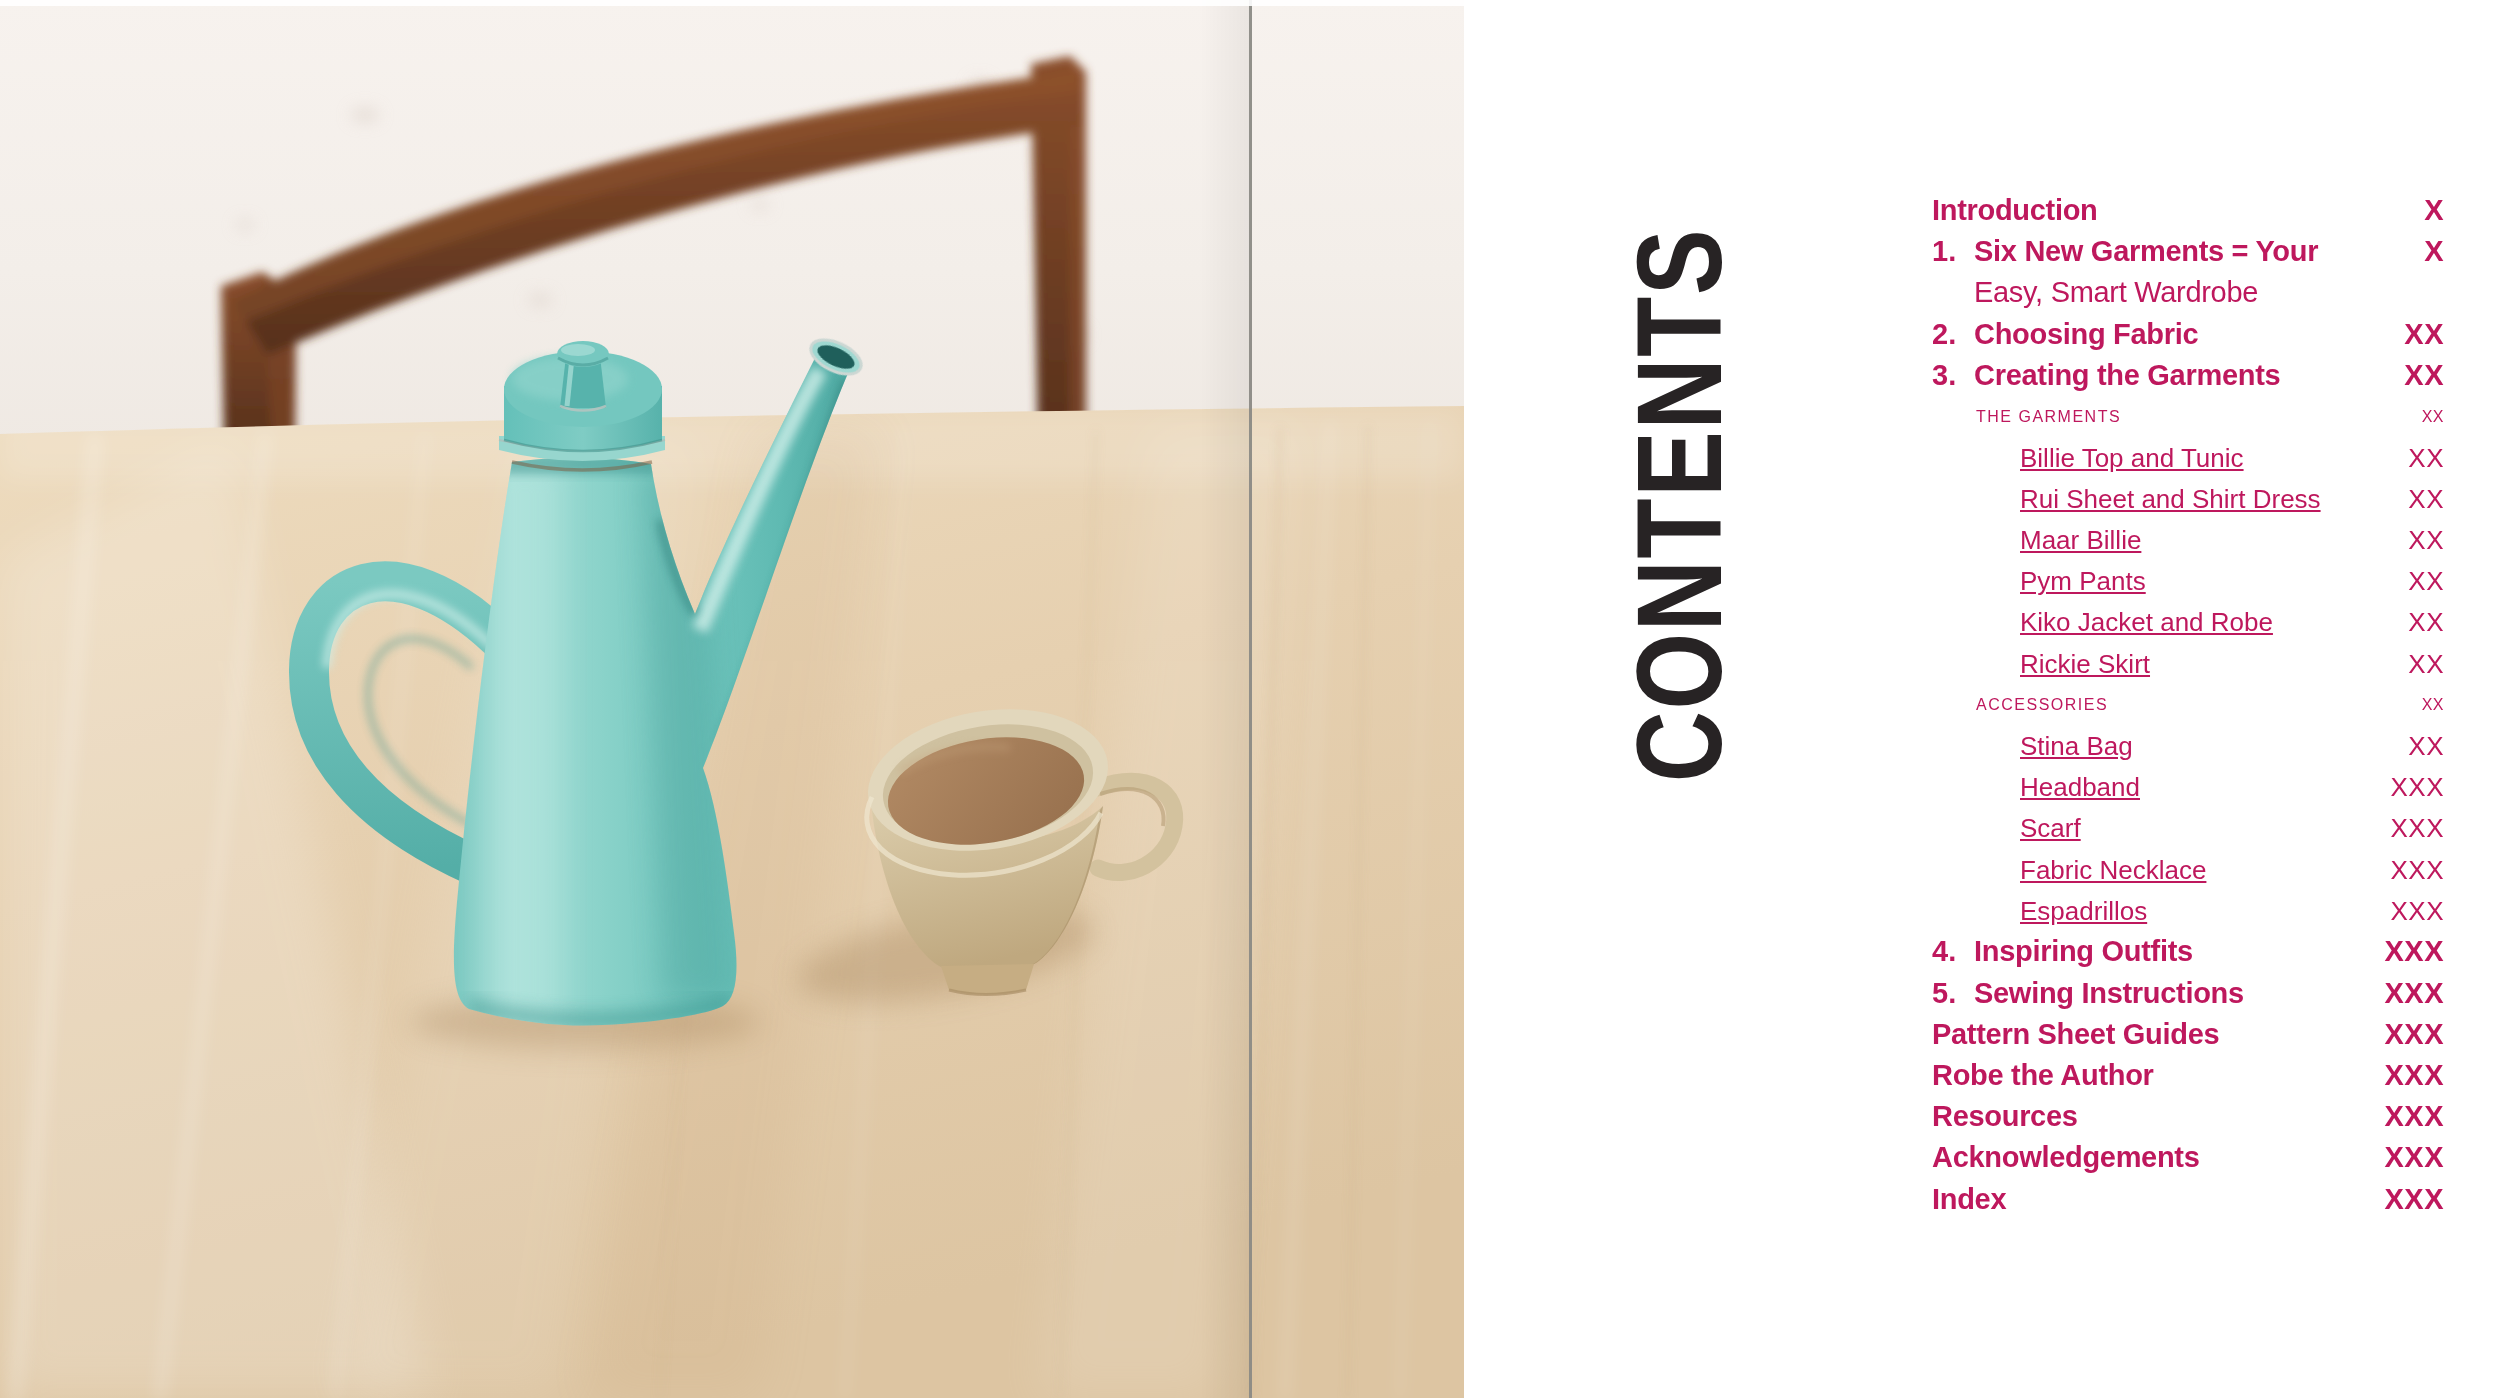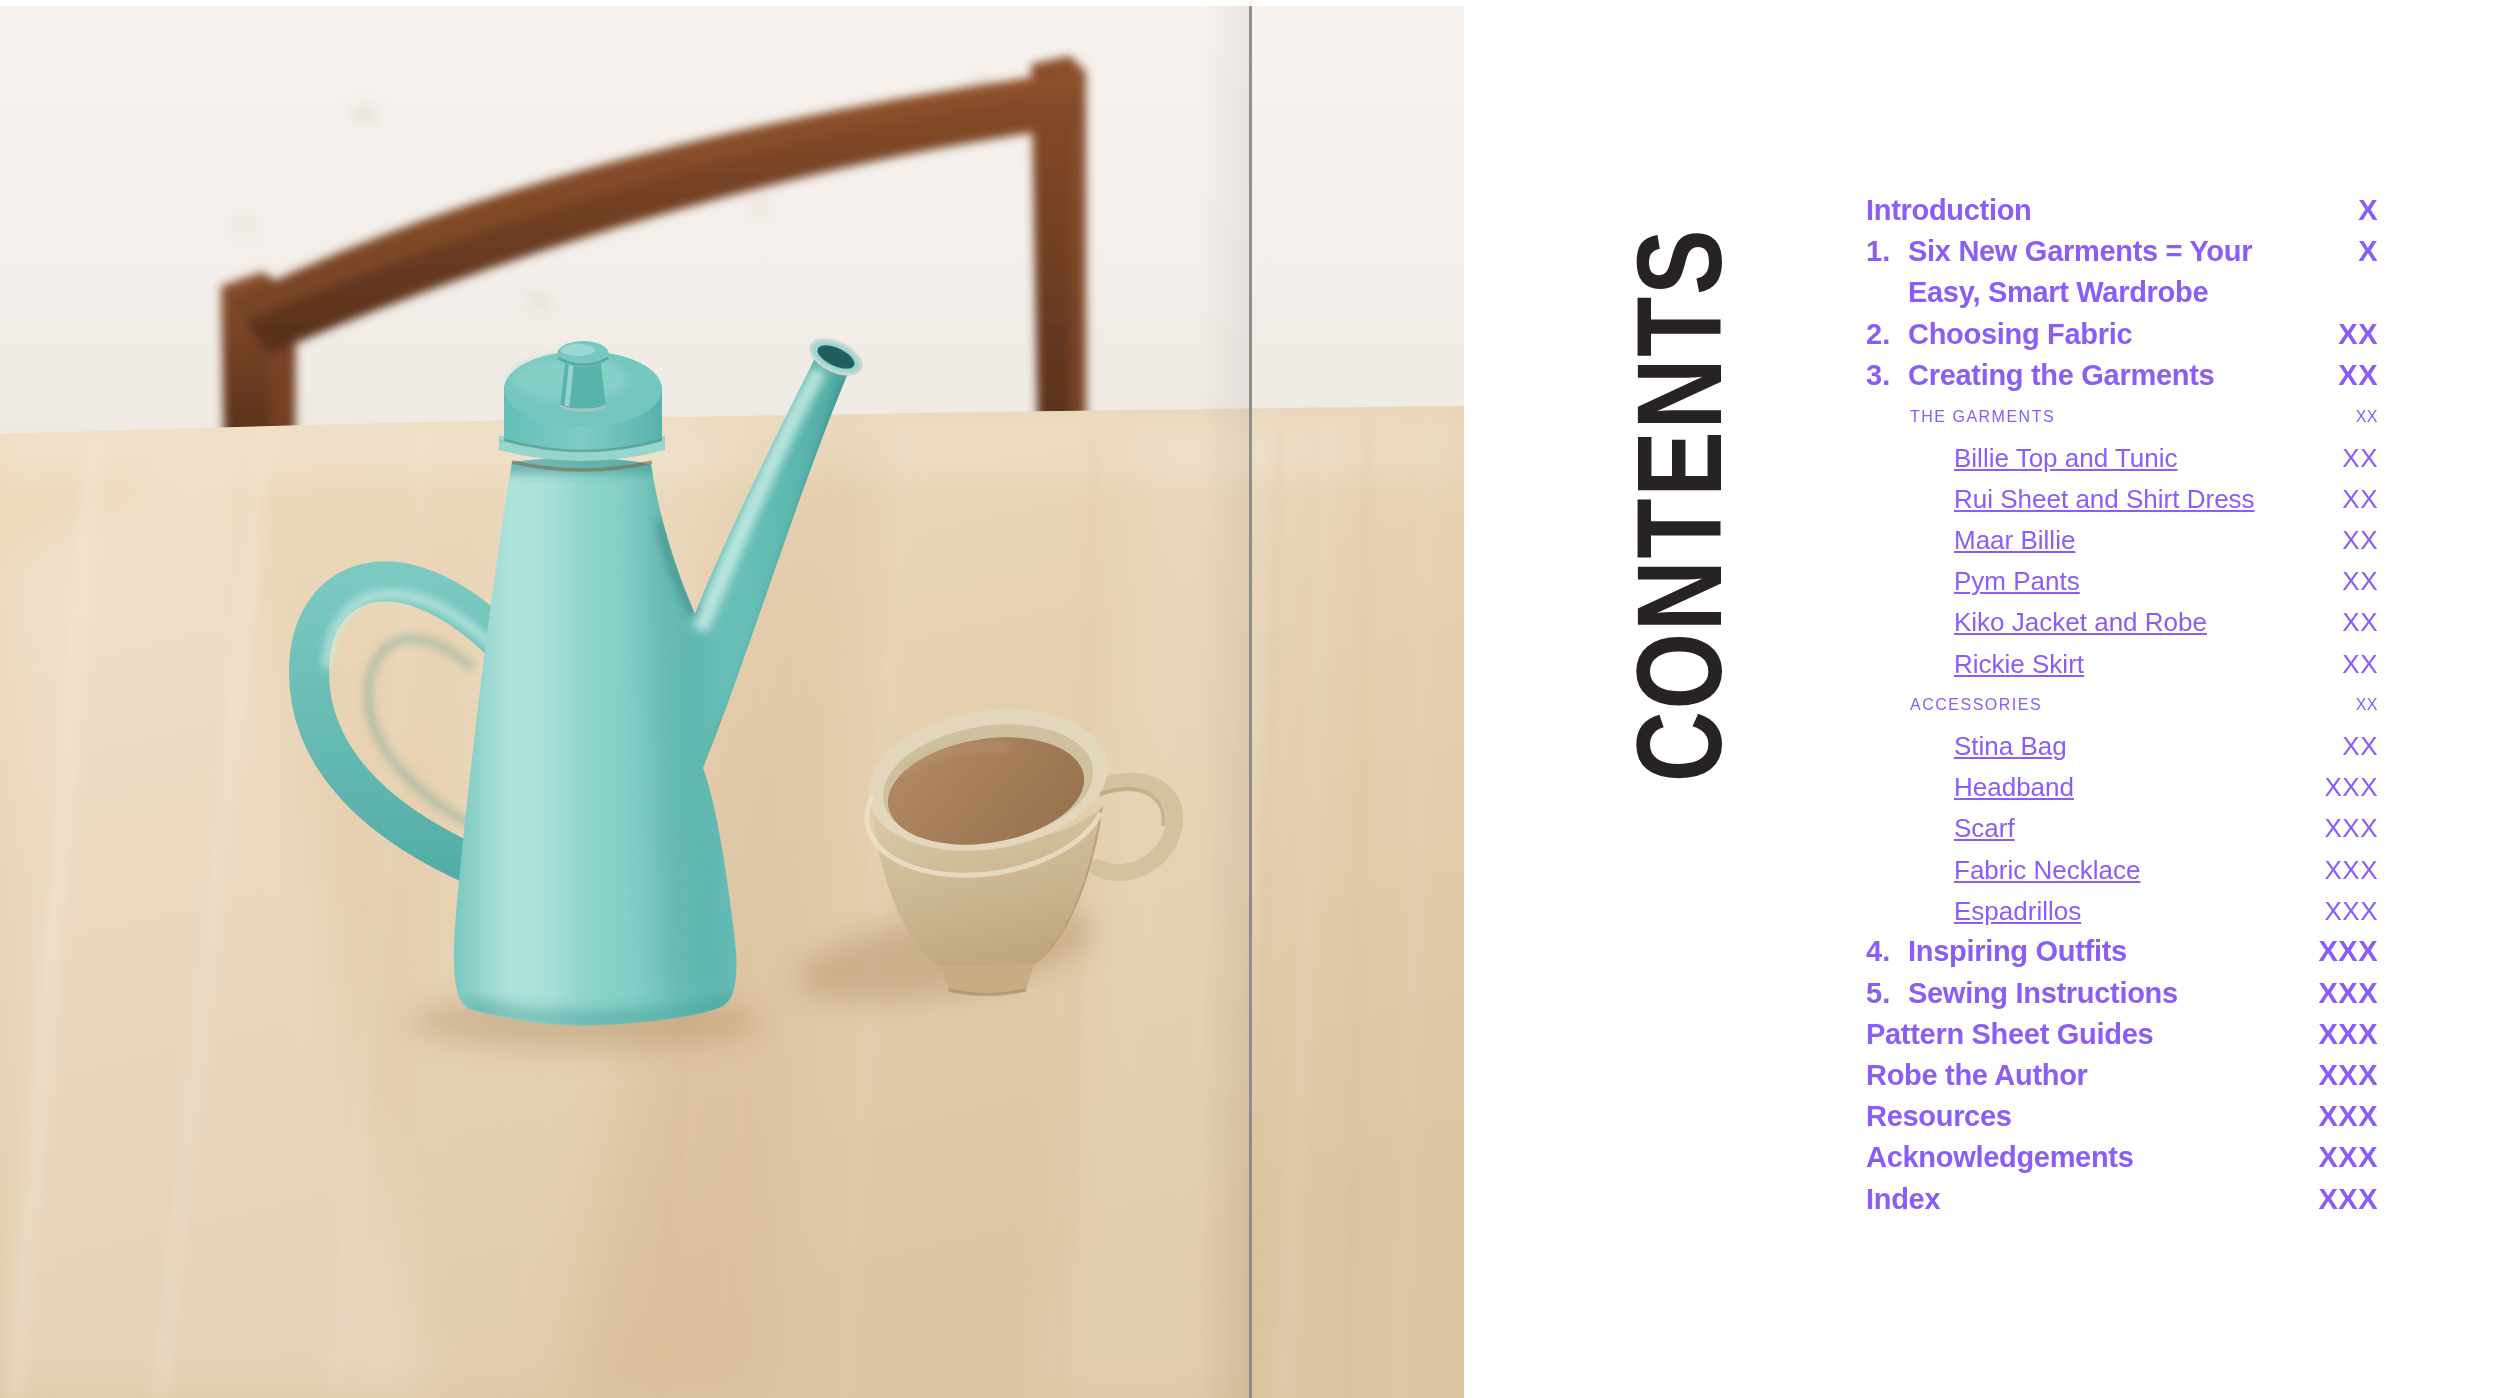--- a/index.html
+++ b/index.html
@@ -11,27 +11,27 @@
   
   .contents-title{
     position:absolute;left:1679px;top:505px;
     transform:translate(-50%,-50%) rotate(-90deg) scaleX(0.82);
     transform-origin:center center;
     font-size:120px;font-weight:700;letter-spacing:2px;
     color:#272324;white-space:nowrap;
   }
 
   
-  .toc{position:absolute;left:1866px;top:190px;width:512px;color:#8b5cf6;}
+  .toc{position:absolute;left:1932px;top:190px;width:512px;color:#be185d;}
   .toc-row{display:flex;align-items:center;height:41.2px;font-size:29px;line-height:1;}
   .toc-row .num{flex:0 0 42px;font-weight:700;}
   .toc-row .label{white-space:nowrap;letter-spacing:-0.3px;}
   .toc-row .page{margin-left:auto;letter-spacing:0.5px;}
   .toc-row.h1{font-weight:700;}
-  .toc-row.cont{font-weight:700;}
+  .toc-row.cont{font-weight:400;}
   .toc-row.cont .label{padding-left:42px;}
   .toc-row.section{font-weight:400;font-size:16px;}
   .toc-row.section .label{padding-left:44px;letter-spacing:1.5px;}
   .toc-row.sub{font-weight:400;font-size:26px;}
   .toc-row.sub .label{padding-left:88px;letter-spacing:0;text-decoration:underline;}
   .toc-row.h1 .page,.toc-row.cont .page{font-weight:700;}
 </style>
 </head>
 <body>
 

